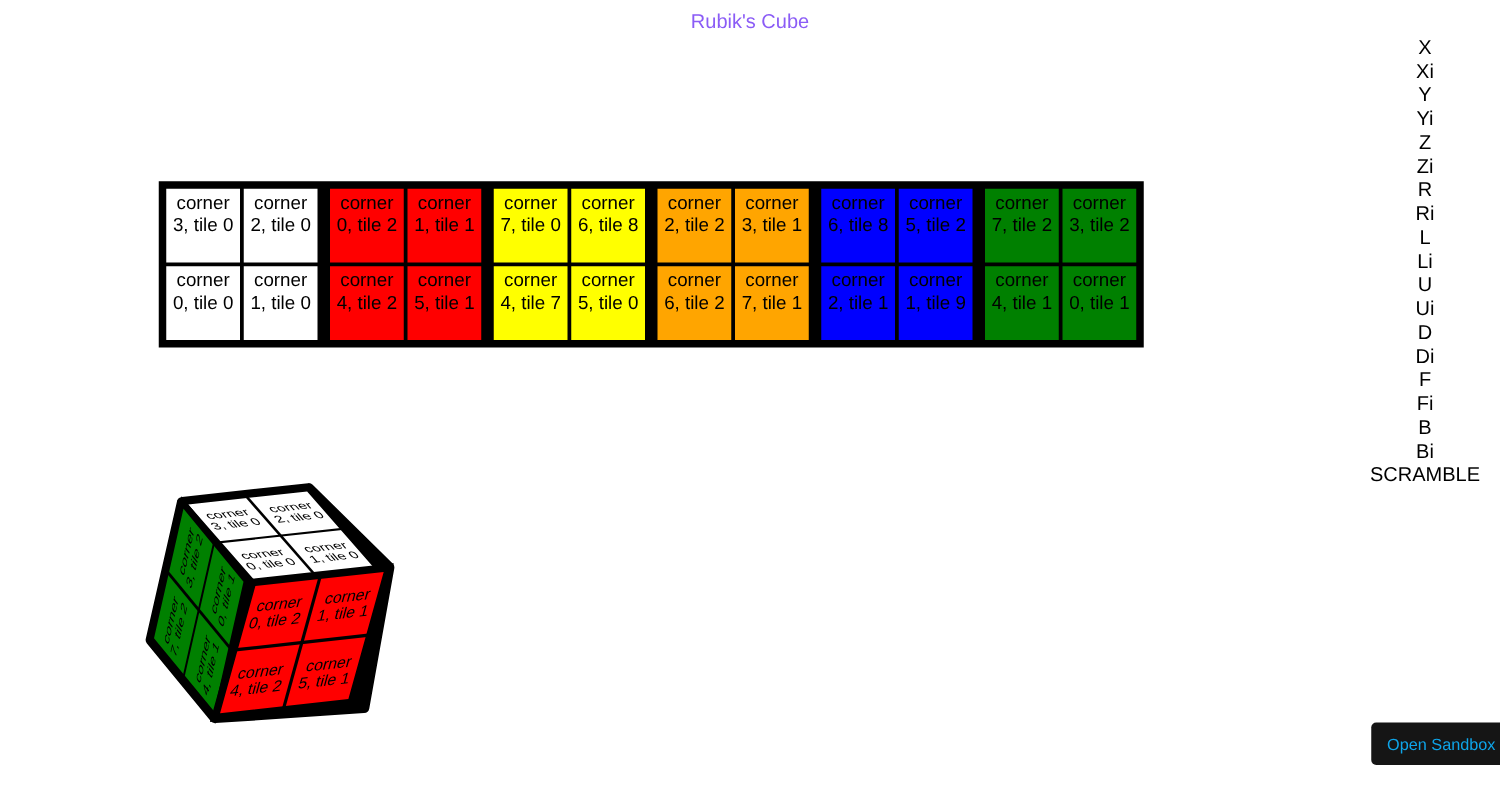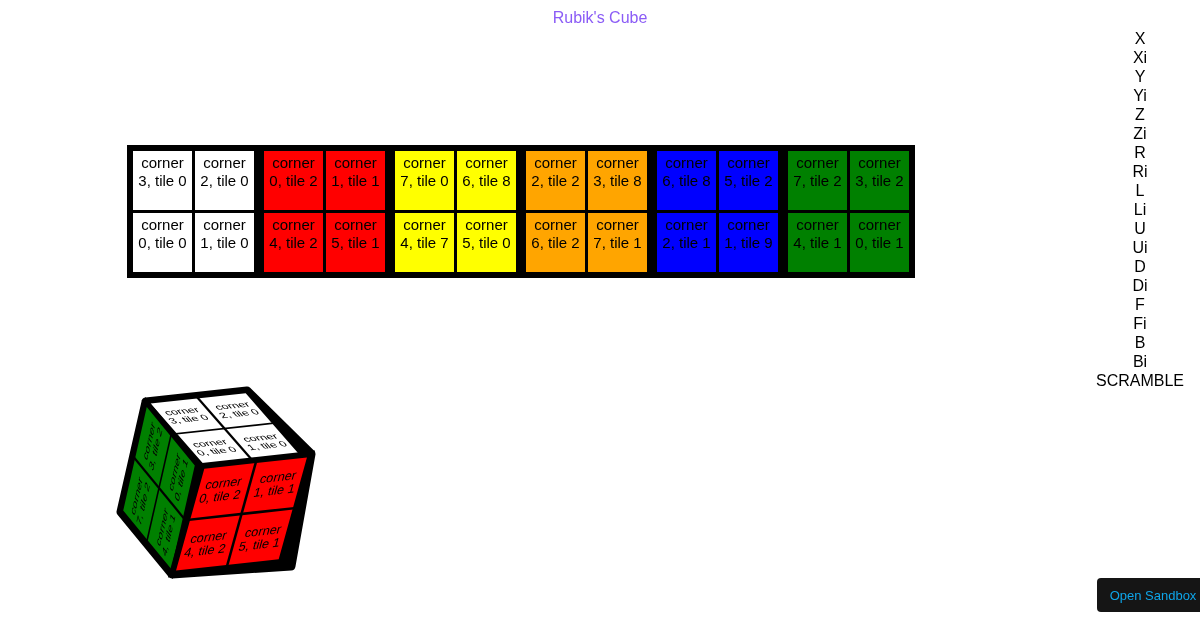--- a/index.html
+++ b/index.html
@@ -111,21 +111,21 @@
         <div>5, tile 0</div>
       </div>
     </div>
     <div class="face">
       <div class="tile" style="background: rgb(255, 165, 0);">
         <div>corner</div>
         <div>2, tile 2</div>
       </div>
       <div class="tile" style="background: rgb(255, 165, 0);">
         <div>corner</div>
-        <div>3, tile 8</div>
+        <div>3, tile 1</div>
       </div>
       <div class="tile" style="background: rgb(255, 165, 0);">
         <div>corner</div>
         <div>6, tile 2</div>
       </div>
       <div class="tile" style="background: rgb(255, 165, 0);">
         <div>corner</div>
         <div>7, tile 1</div>
       </div>
     </div>

